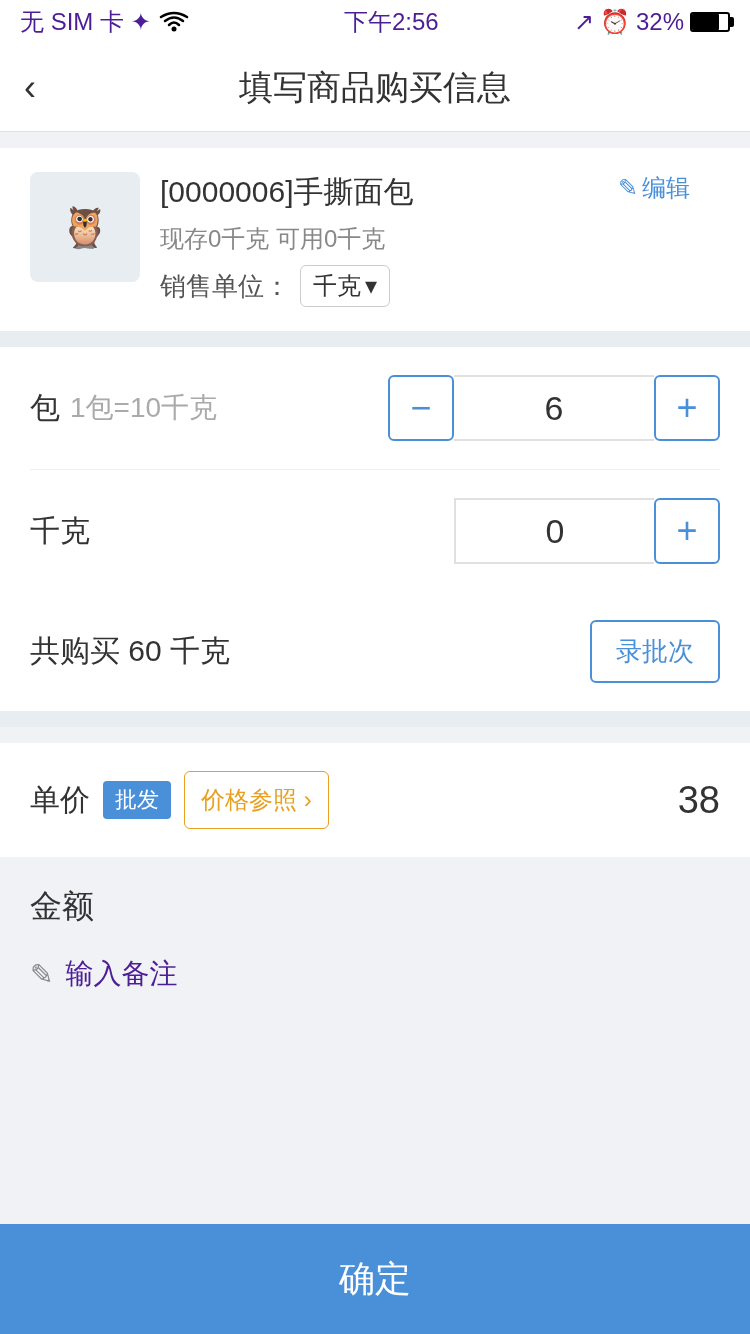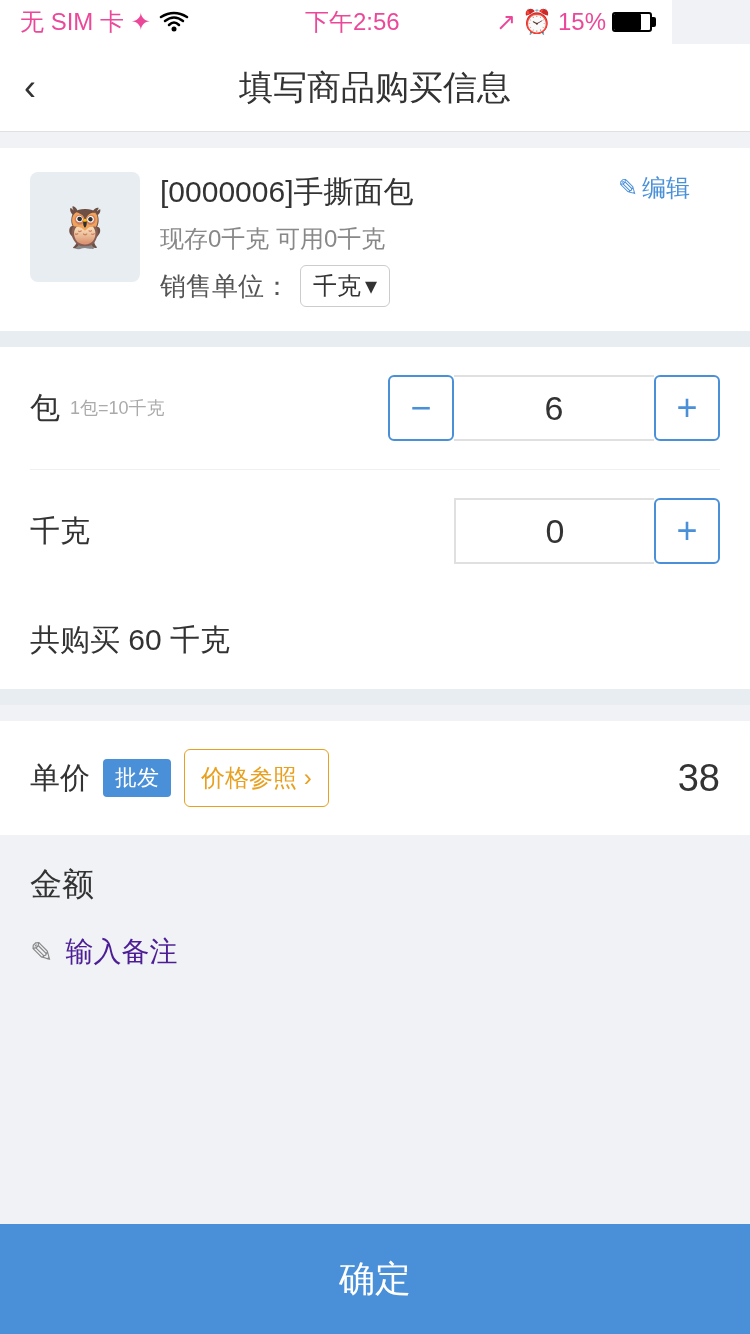--- a/index.html
+++ b/index.html
@@ -8,29 +8,29 @@
       width: 750px;
       min-height: 1334px;
       font-family: -apple-system, "PingFang SC", "Helvetica Neue", Arial, sans-serif;
       background: #f0f2f5;
       font-size: 28px;
       color: #333;
     }
 
     
     .status-bar {
-      width: 672px;
+      width: 750px;
       height: 44px;
       background: #fff;
       display: flex;
       align-items: center;
       justify-content: space-between;
       padding: 0 20px;
       font-size: 24px;
-      color: #ec4899;
+      color: #4c1d95;
     }
     .status-left { display: flex; align-items: center; gap: 8px; }
     .status-center { font-size: 24px; font-weight: 500; margin-left: 20px; }
     .status-right { display: flex; align-items: center; gap: 6px; font-size: 24px; }
     .battery-icon {
       display: inline-block;
       width: 40px;
       height: 20px;
       border: 2px solid #000;
       border-radius: 3px;
@@ -167,21 +167,21 @@
     }
     .input-row:last-child { border-bottom: none; }
     .input-label {
       font-size: 30px;
       color: #333;
       display: flex;
       align-items: center;
       gap: 10px;
     }
     .input-label-hint {
-      font-size: 18px;
+      font-size: 28px;
       color: #aaa;
     }
     .input-controls {
       display: flex;
       align-items: center;
       gap: 0;
     }
     .qty-btn {
       width: 66px;
       height: 66px;
@@ -344,21 +344,21 @@
         <path d="M10 14 Q15 9 20 14" stroke="#000" stroke-width="2.5" fill="none" stroke-linecap="round"></path>
         <path d="M6 10 Q15 3 24 10" stroke="#000" stroke-width="2.5" fill="none" stroke-linecap="round"></path>
         <path d="M2 6 Q15 -2 28 6" stroke="#000" stroke-width="2.5" fill="none" stroke-linecap="round"></path>
         <circle cx="15" cy="18" r="2.5" fill="#000"></circle>
       </svg>
     </div>
     <div class="status-center">下午2:56</div>
     <div class="status-right">
       <span>↗</span>
       <span>⏰</span>
-      <span>15%</span>
+      <span>32%</span>
       <div class="battery-icon">
         <div class="battery-fill"></div>
       </div>
     </div>
   </div>
 
   <div class="nav-bar">
     <div class="nav-back">‹</div>
     <div class="nav-title">填写商品购买信息</div>
   </div>
@@ -408,20 +408,21 @@
       </div>
       <div class="input-controls">
         <input class="qty-input qty-input-no-left" type="text" value="0" style="">
         <div class="qty-btn">+</div>
       </div>
     </div>
   </div>
 
   <div class="summary-row">
     <div class="summary-text">共购买 60 千克</div>
+    <div class="batch-btn">录批次</div>
   </div>
 
   <div class="divider"></div>
 
   <div class="price-section">
     <div class="price-row">
       <span class="price-label">单价</span>
       <span class="price-tag">批发</span>
       <div class="price-ref-btn">价格参照 ›</div>
       <span class="price-value">38</span>

